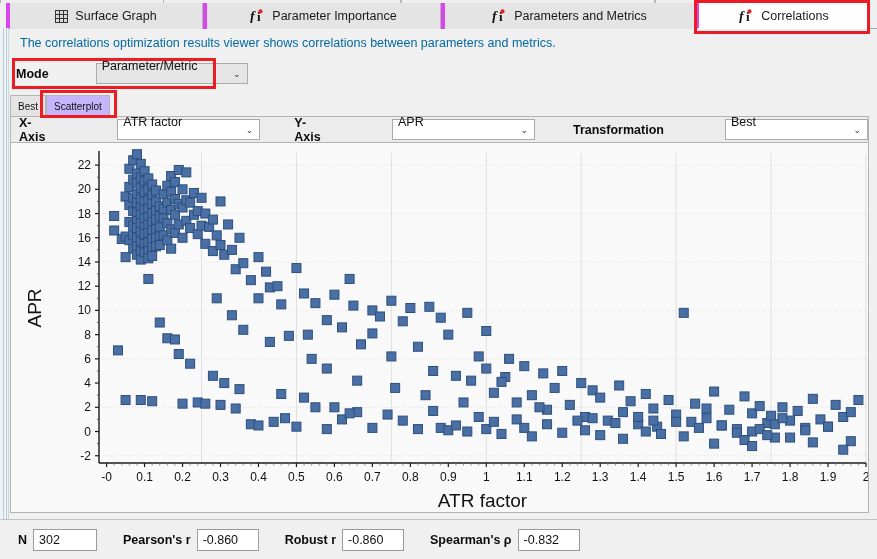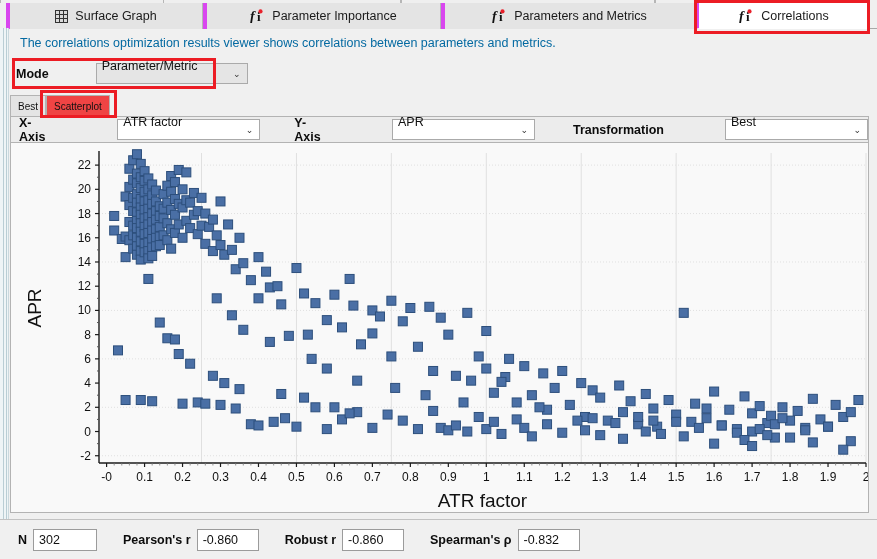--- a/index.html
+++ b/index.html
@@ -129,21 +129,21 @@
     padding: 0 7px;
     display: flex; align-items: center;
     font-size: 10px;
     color: #111;
     background: #e4e4e4;
     border: 1px solid #b3b3b3;
     border-bottom: none;
     cursor: default;
   }
   .subtab.active {
-    background: #ef4444;
+    background: #c4b5fd;
   }
 
   
   .ctlpanel {
     position: absolute;
     left: 10px; top: 116px;
     width: 859px; height: 27px;
     background: #ececec;
     border: 1px solid #b3b3b3;
     display: flex; align-items: center;

